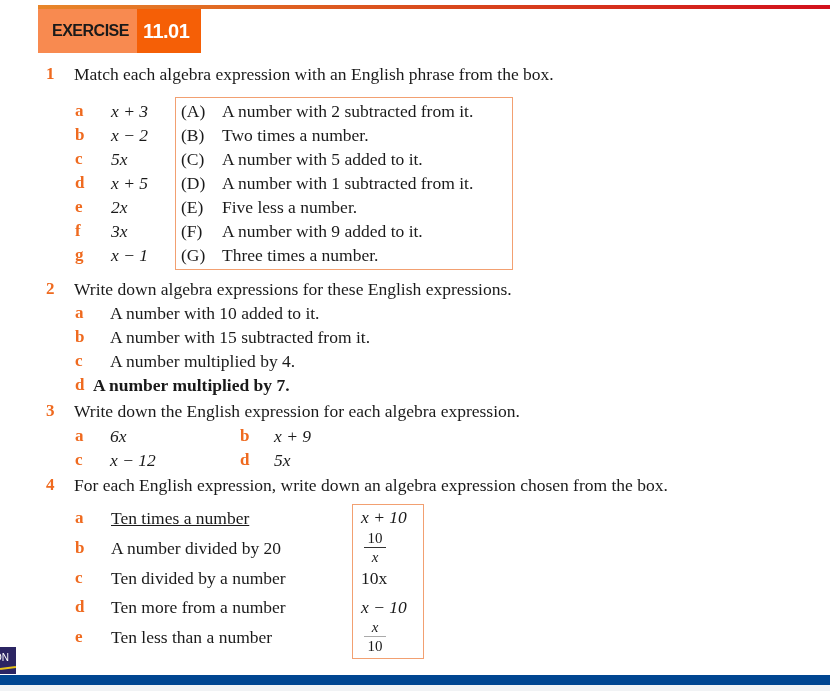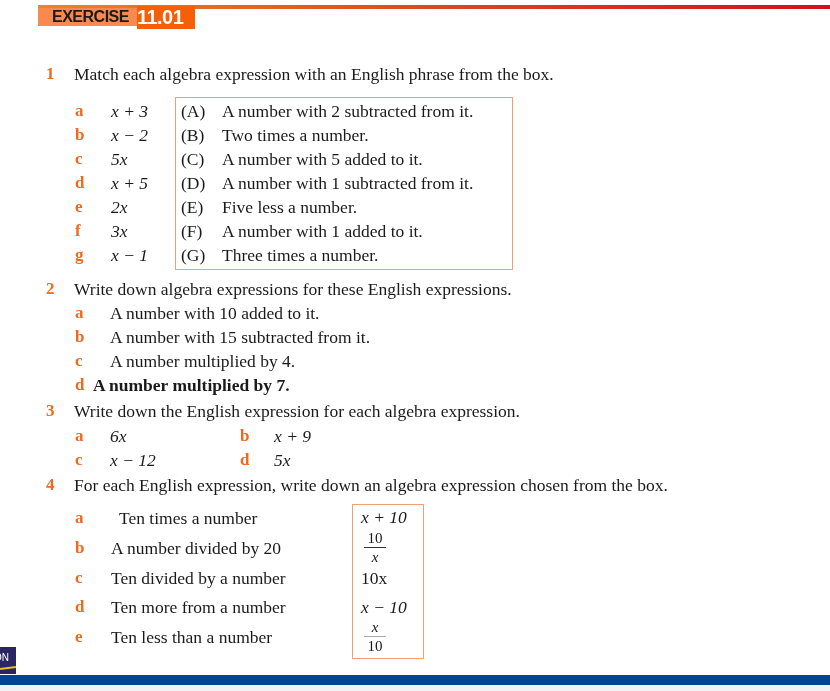--- a/index.html
+++ b/index.html
@@ -6,32 +6,32 @@
   body {
     width: 830px; height: 691px; position: relative; overflow: hidden;
     background: #ffffff;
     font-family: "Liberation Serif", "DejaVu Serif", serif;
     color: #1a1a1a;
   }
   .top-rule {
     position: absolute; left: 38px; top: 5px; width: 792px; height: 4px;
     background: linear-gradient(to right, #e8862a, #d94a1c 50%, #d2101c);
   }
-  .ex-badge { position: absolute; left: 38px; top: 9px; height: 16px; display: flex; align-items: center; }
+  .ex-badge { position: absolute; left: 38px; top: 9px; height: 44px; display: flex; }
   .ex-label {
     background: #f88a50; color: #1a1a1a;
     font-family: "Liberation Sans", sans-serif; font-weight: bold;
     font-size: 16px; letter-spacing: -0.5px;
     padding: 0 8px 0 14px; display: flex; align-items: center;
     transform-origin: left;
   }
   .ex-num {
     background: #f55f06; color: #ffffff;
     font-family: "Liberation Sans", sans-serif; font-weight: bold;
-    font-size: 20px; padding: 0 12px 0 0; display: flex; align-items: center;
+    font-size: 20px; padding: 0 12px 0 6px; display: flex; align-items: center;
     letter-spacing: -0.5px;
   }
   .q { position: absolute; font-size: 17.5px; white-space: nowrap; }
   .qnum { position: absolute; color: #ef6a1f; font-weight: bold; font-size: 17px; }
   .lbl { position: absolute; color: #ef6a1f; font-weight: bold; font-size: 17px; }
   .txt { position: absolute; font-size: 17.5px; white-space: nowrap; }
   .math { font-family: "Liberation Serif", serif; text-align: right; }
   .box { position: absolute; border: 1.5px solid #f2a071; }
   .frac { position: absolute; display: flex; flex-direction: column; align-items: center; font-size: 15px; line-height: 16px; }
   .frac .bar { width: 22px; height: 1px; background: #333; margin: 1px 0; }
@@ -81,21 +81,21 @@
 <div class="txt" style="left:181px;top:173px;">(D)</div>
 <div class="txt" style="left:181px;top:197px;">(E)</div>
 <div class="txt" style="left:181px;top:221px;">(F)</div>
 <div class="txt" style="left:181px;top:245px;">(G)</div>
 
 <div class="txt" style="left:222px;top:101px;">A number with 2 subtracted from it.</div>
 <div class="txt" style="left:222px;top:125px;">Two times a number.</div>
 <div class="txt" style="left:222px;top:149px;text-align:center;">A number with 5 added to it.</div>
 <div class="txt" style="left:222px;top:173px;">A number with 1 subtracted from it.</div>
 <div class="txt" style="left:222px;top:197px;">Five less a number.</div>
-<div class="txt" style="left:222px;top:221px;">A number with 1 added to it.</div>
+<div class="txt" style="left:222px;top:221px;">A number with 9 added to it.</div>
 <div class="txt" style="left:222px;top:245px;">Three times a number.</div>
 
 <div class="qnum" style="left:46px;top:279px;">2</div>
 <div class="q" style="left:74px;top:279px;">Write down algebra expressions for these English expressions.</div>
 <div class="lbl" style="left:75px;top:303px;">a</div>
 <div class="lbl" style="left:75px;top:327px;">b</div>
 <div class="lbl" style="left:75px;top:351px;">c</div>
 <div class="lbl" style="left:75px;top:375px;">d</div>
 <div class="txt" style="left:110px;top:303px;">A number with 10 added to it.</div>
 <div class="txt" style="left:110px;top:327px;">A number with 15 subtracted from it.</div>
@@ -113,21 +113,21 @@
 <div class="lbl" style="left:240px;top:450px;">d</div>
 <div class="txt" style="left:274px;top:450px;font-style:italic;">5x</div>
 
 <div class="qnum" style="left:46px;top:475px;">4</div>
 <div class="q" style="left:74px;top:475px;">For each English expression, write down an algebra expression chosen from the box.</div>
 <div class="lbl" style="left:75px;top:508px;">a</div>
 <div class="lbl" style="left:75px;top:538px;">b</div>
 <div class="lbl" style="left:75px;top:568px;">c</div>
 <div class="lbl" style="left:75px;top:597px;">d</div>
 <div class="lbl" style="left:75px;top:627px;">e</div>
-<div class="txt" style="left:119px;top:508px;">Ten times a number</div>
+<div class="txt" style="left:111px;top:508px;text-decoration:underline;">Ten times a number</div>
 <div class="txt" style="left:111px;top:538px;">A number divided by 20</div>
 <div class="txt" style="left:111px;top:568px;">Ten divided by a number</div>
 <div class="txt" style="left:111px;top:597px;">Ten more from a number</div>
 <div class="txt" style="left:111px;top:627px;">Ten less than a number</div>
 
 <div class="box" style="left:352px;top:504px;width:70px;height:153px;"></div>
 <div class="txt" style="left:361px;top:507px;font-style:italic;">x + 10</div>
 <div class="frac" style="left:364px;top:530px;">
   <span>10</span>
   <span class="bar"></span>

